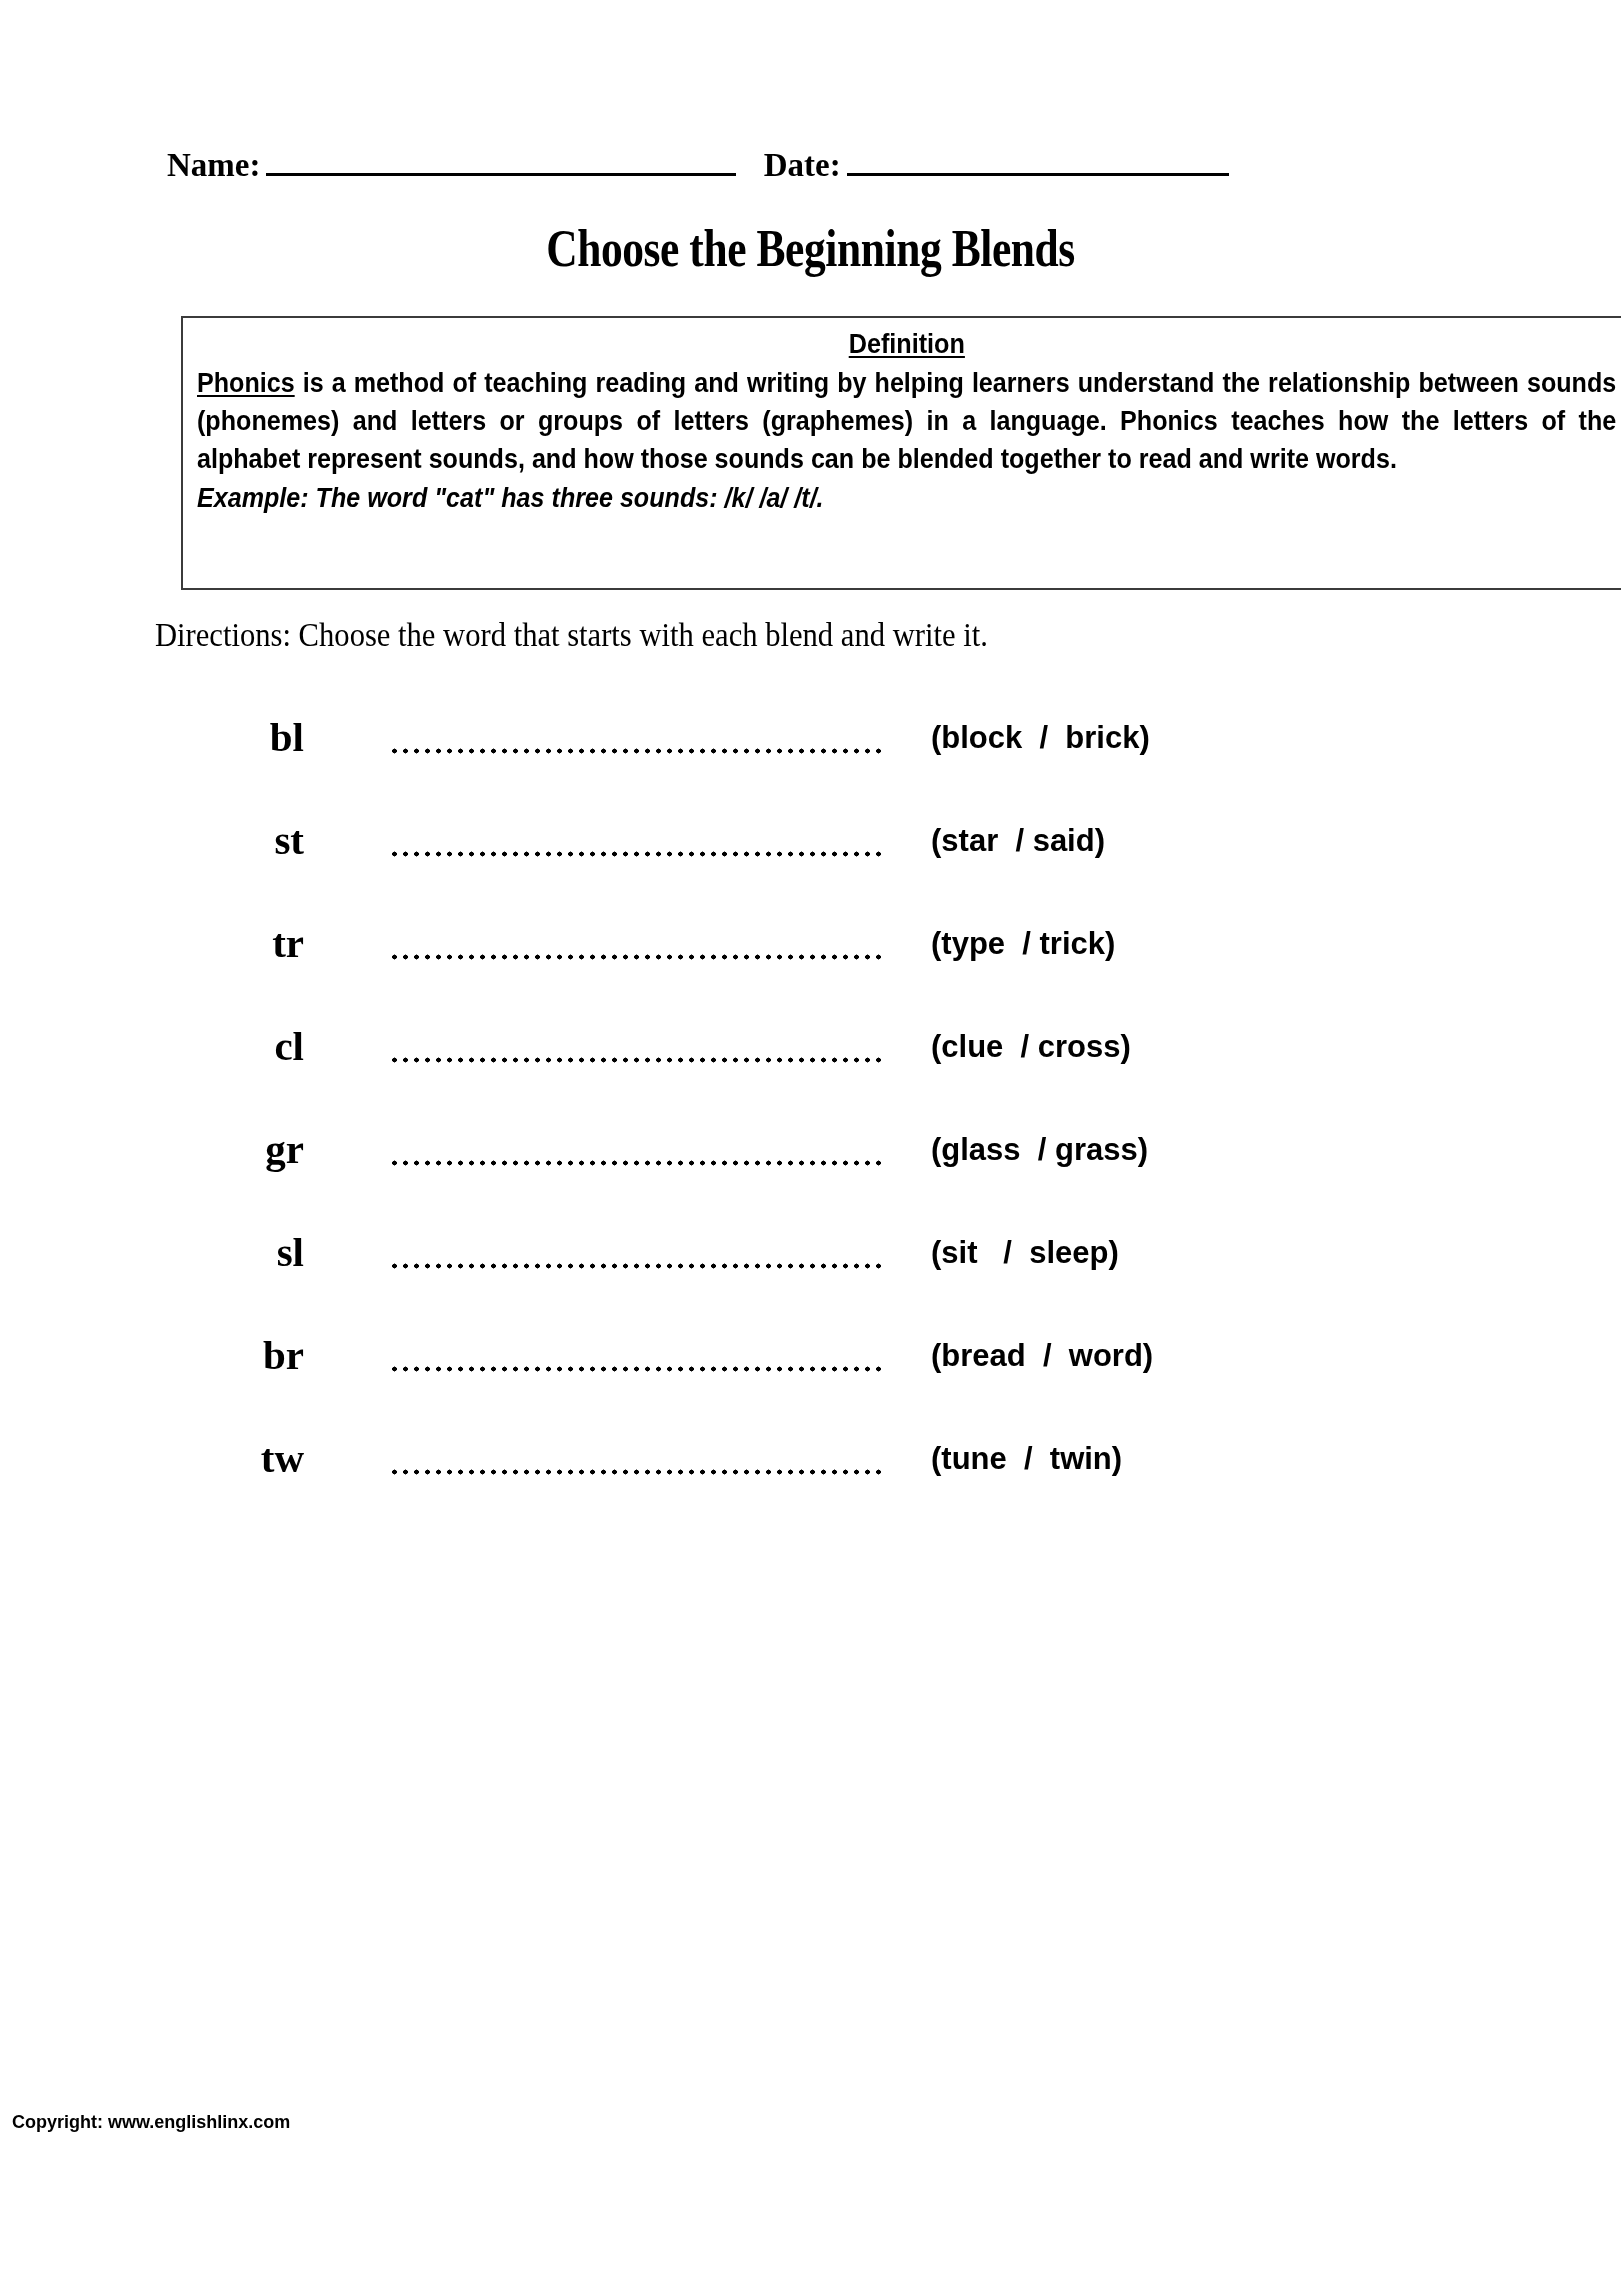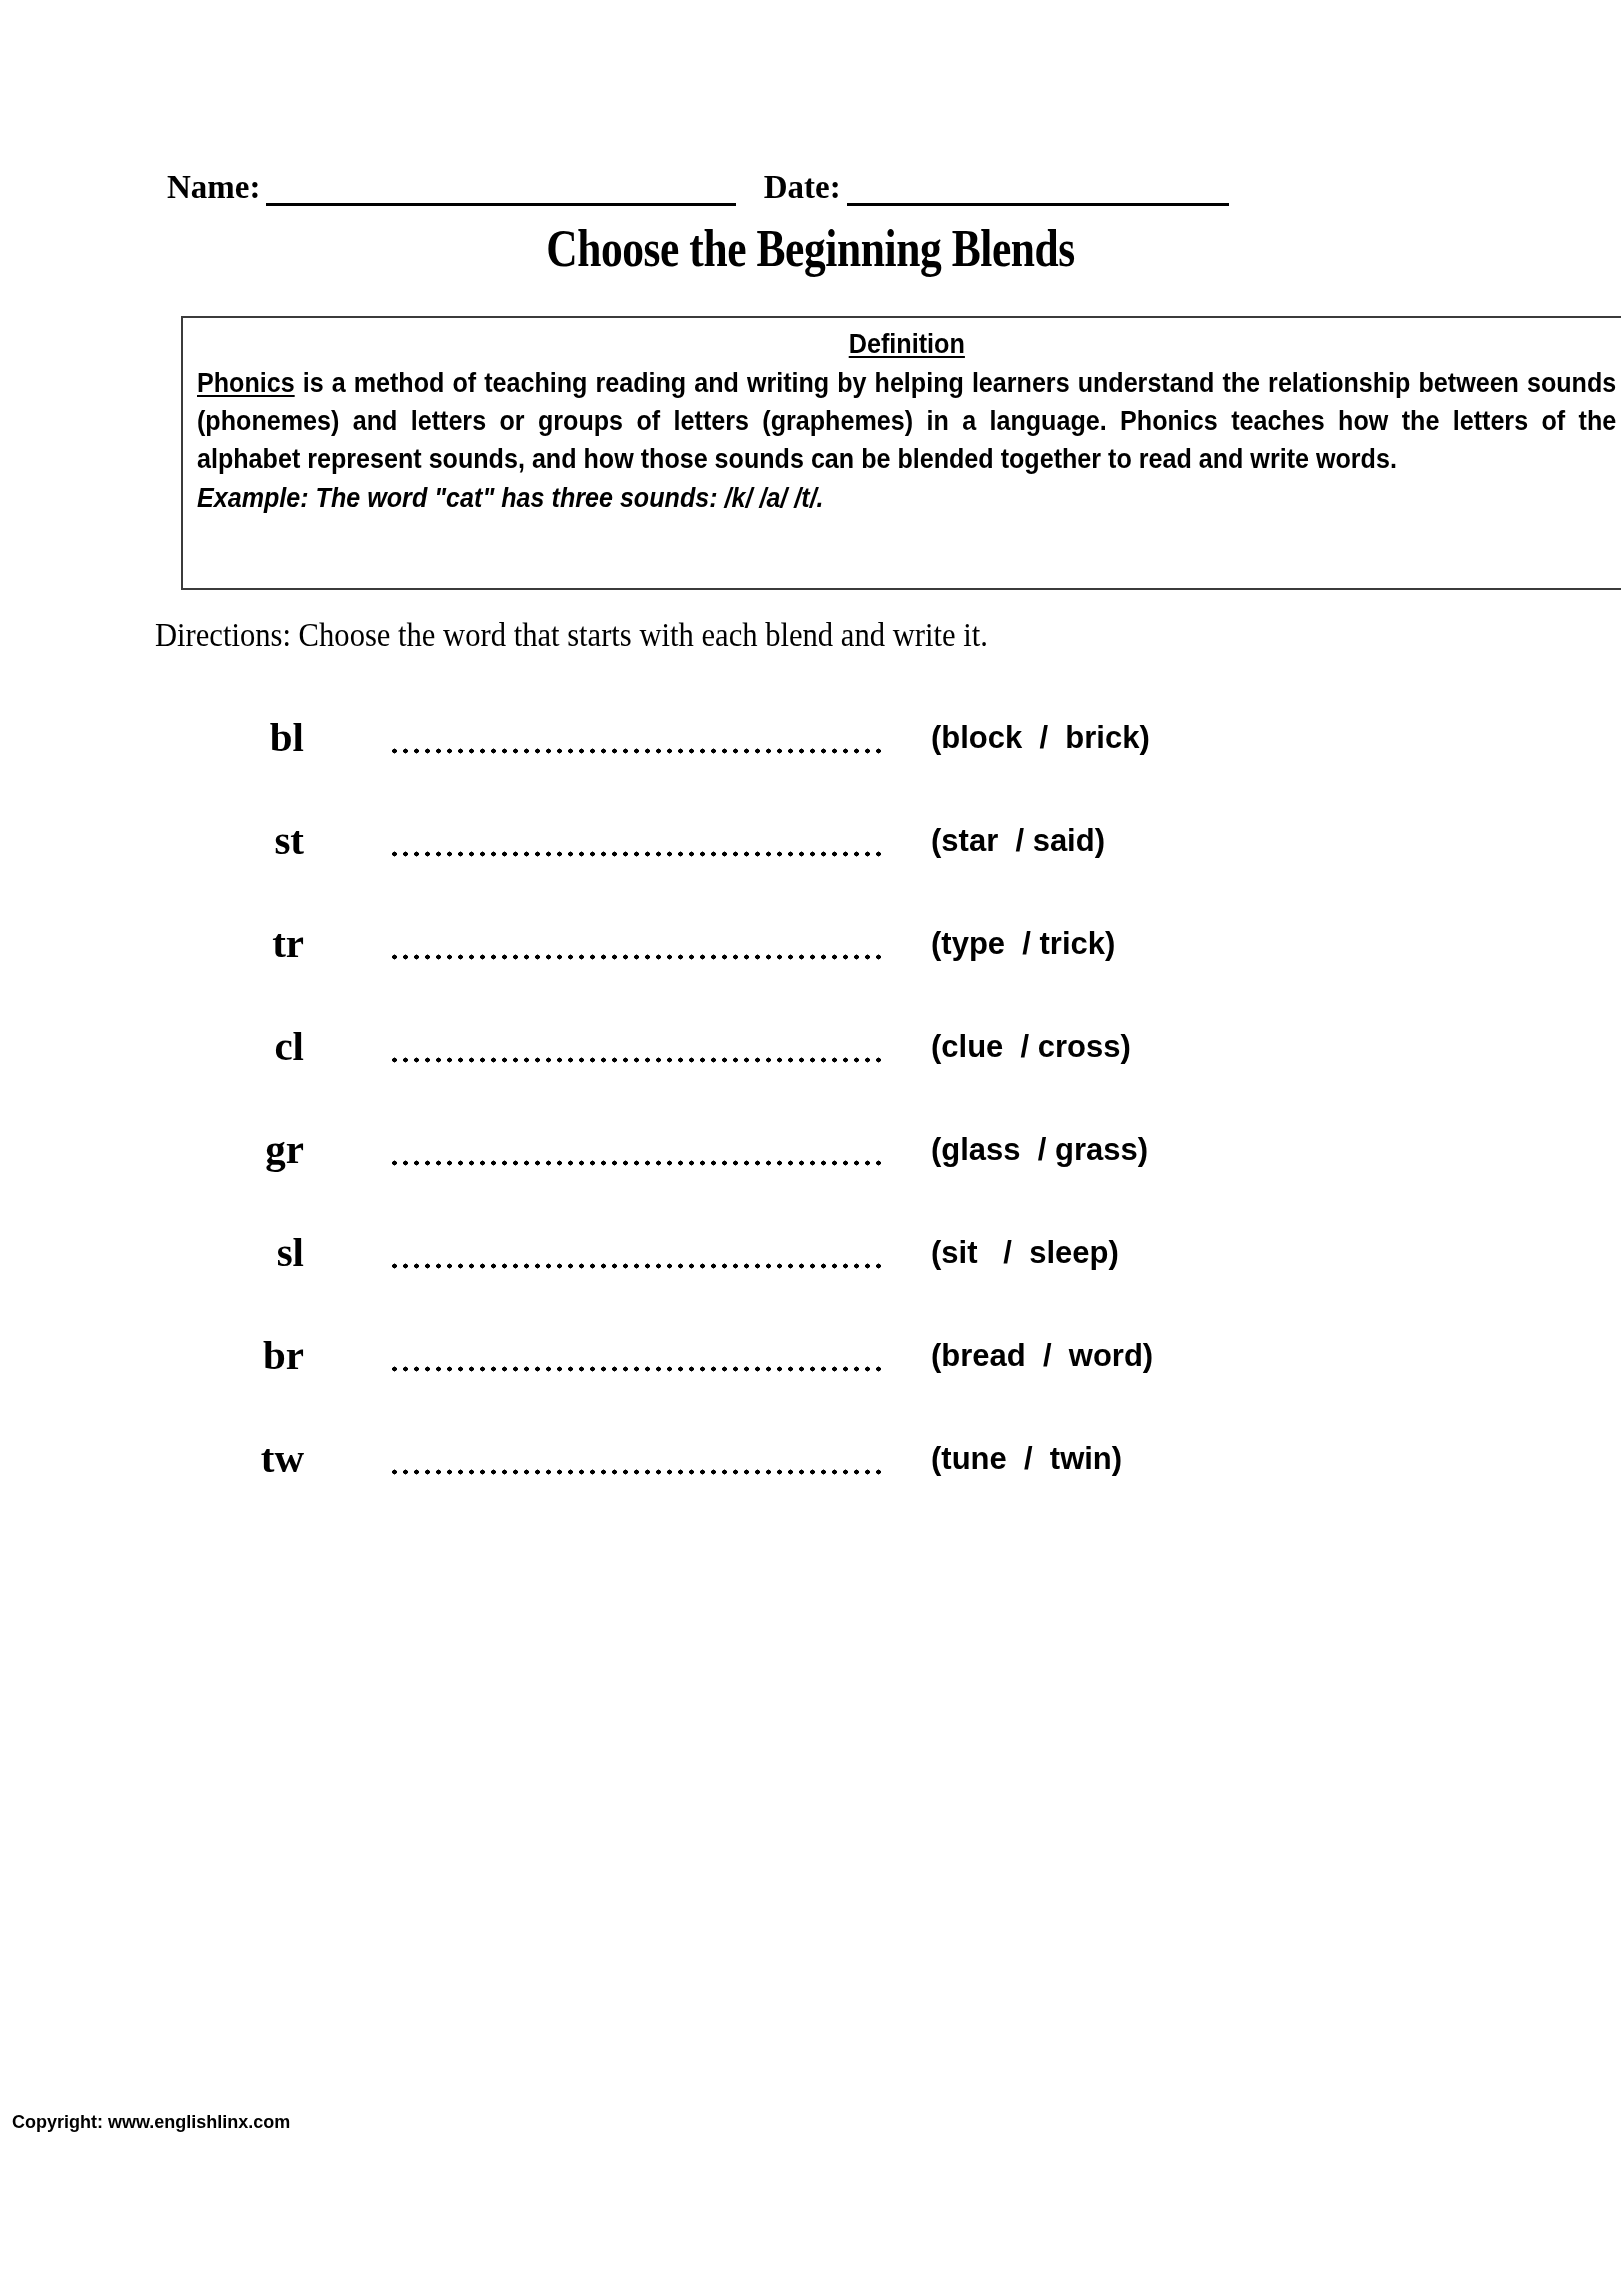--- a/index.html
+++ b/index.html
@@ -24,21 +24,21 @@
   }
 
   
   .name-date-row {
     position: absolute;
     left: 167px;
     top: 147px;
     width: 1264px;
     height: 59px;
     display: flex;
-    align-items: flex-end;
+    align-items: flex-start;
     font-family: "Liberation Serif", "DejaVu Serif", serif;
     font-weight: bold;
     font-size: 33px;
     letter-spacing: 0px;
     white-space: nowrap;
   }
   .nd-label {
     font-weight: bold;
     font-size: 33px;
   }

